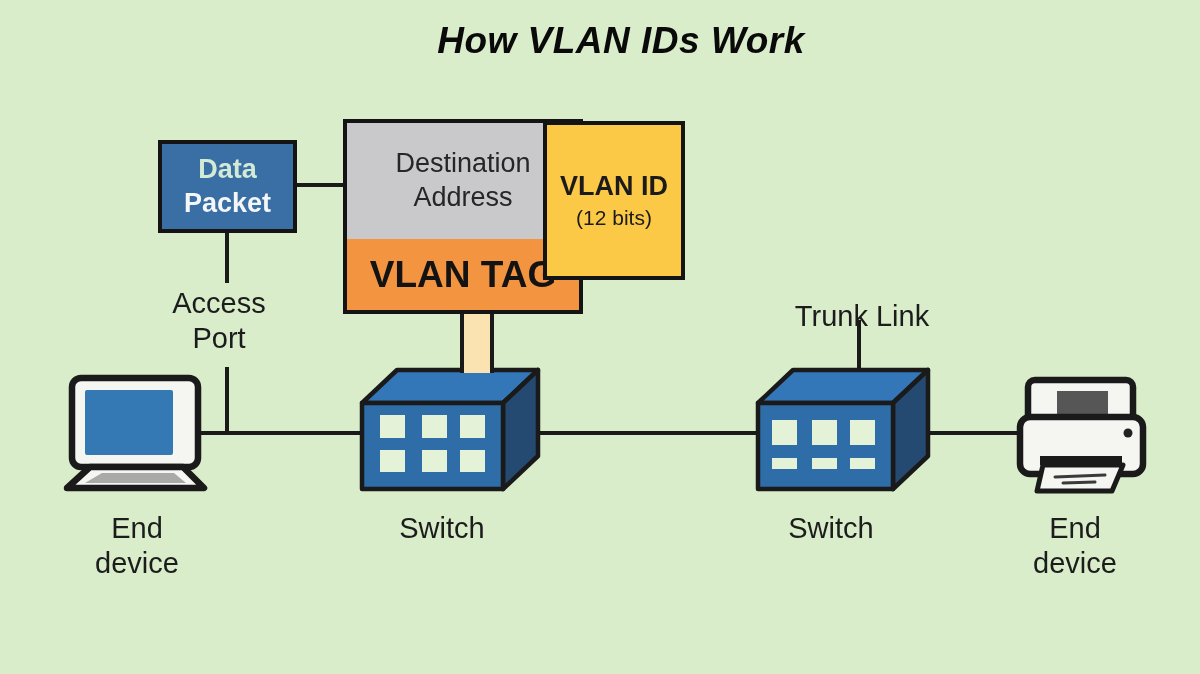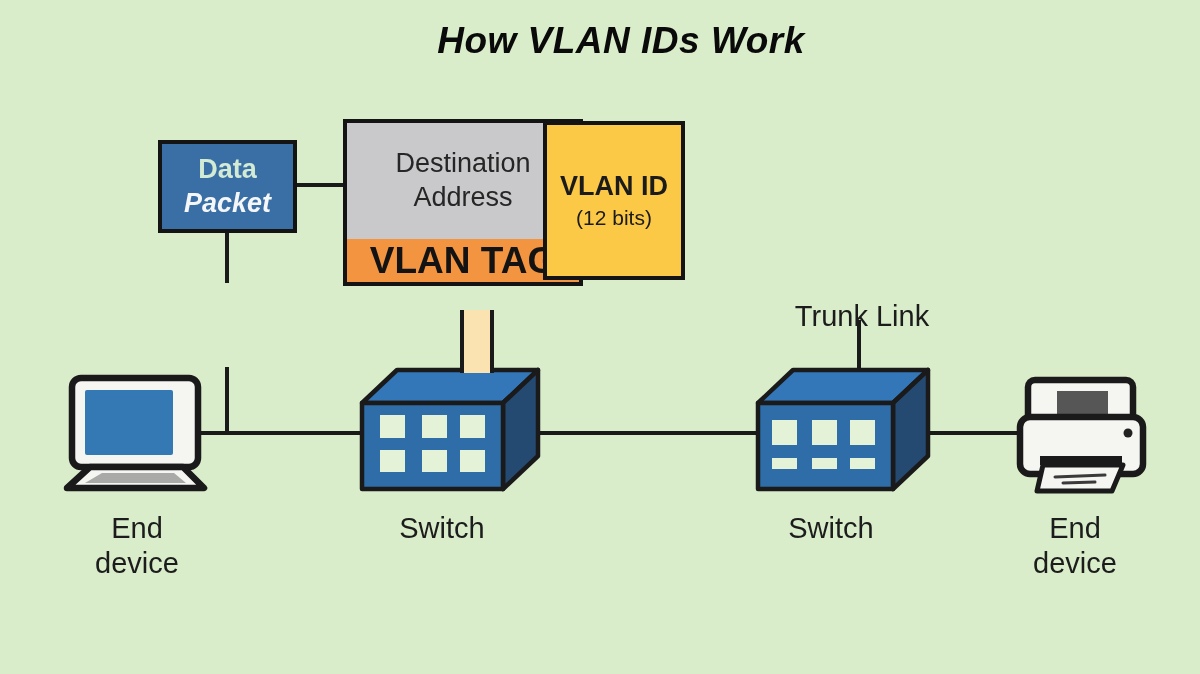--- a/index.html
+++ b/index.html
@@ -14,22 +14,22 @@
   body{font-family:"Liberation Sans", sans-serif;}
   .canvas{position:relative;width:1200px;height:674px;background:var(--background);overflow:hidden;}
   .title{position:absolute;left:0;right:0;top:20px;margin:0;text-align:center;
     font-size:37px;font-weight:800;font-style:italic;color:#0a0a0a;letter-spacing:.5px;padding-left:42px;}
   .line{position:absolute;background:var(--line-black);}
   .box{position:absolute;box-sizing:border-box;display:flex;flex-direction:column;
     align-items:center;justify-content:center;text-align:center;}
   .data-packet{left:158px;top:140px;width:139px;height:93px;background:var(--packet-blue);
     border:4px solid #141414;z-index:2;font-weight:700;font-size:27px;line-height:1.25;}
   .data-packet .l1{color:var(--data-text);}
-  .data-packet .l2{color:var(--packet-text);font-style:italic;}
-  .packet-frame{left:343px;top:119px;width:240px;height:167px;background:var(--tag-orange);
+  .data-packet .l2{color:var(--packet-text);}
+  .packet-frame{left:343px;top:119px;width:240px;height:195px;background:var(--tag-orange);
     border:4px solid #141414;z-index:2;padding:0;justify-content:flex-end;}
   .dest-section{width:100%;height:116px;background:var(--field-gray);display:flex;
     align-items:center;justify-content:center;}
   .dest-section p{margin:0;width:180px;font-size:27px;font-weight:500;color:#262626;line-height:1.25;}
   .tag-section{width:100%;flex:1;display:flex;align-items:center;justify-content:center;}
   .tag-section p{margin:0;font-size:37px;font-weight:700;color:#131313;}
   .vlan-id{left:543px;top:121px;width:142px;height:159px;background:var(--id-yellow);
     border:4px solid #141414;z-index:3;}
   .vlan-id .main{font-size:27px;font-weight:700;color:#1b1b1b;text-align:right;}
   .vlan-id .sub{font-size:21px;font-weight:400;color:#1b1b1b;margin-top:4px;}
@@ -85,20 +85,21 @@
     <div class="tag-section">
       <p>VLAN TAG</p>
     </div>
   </div>
 
   <div class="box vlan-id">
     <span class="main">VLAN ID</span>
     <span class="sub">(12 bits)</span>
   </div>
 
+  <div class="label access-port">Access Port</div>
   <div class="label trunk-link">Trunk Link</div>
 
   <svg style="left:55px;top:372px" width="160" height="128" viewBox="0 0 160 128">
     <rect class="dev-body" x="17" y="6" width="126" height="89" rx="9"></rect>
     <rect class="lap-screen" x="30" y="18" width="88" height="65" rx="2"></rect>
     <polygon class="dev-body" points="35,95 128,95 149,116 12,116"></polygon>
     <polygon class="lap-base-inner" points="47,101 119,101 131,111 30,111"></polygon>
   </svg>
 
   <svg style="left:355px;top:362px" width="192" height="134" viewBox="0 0 192 134">

